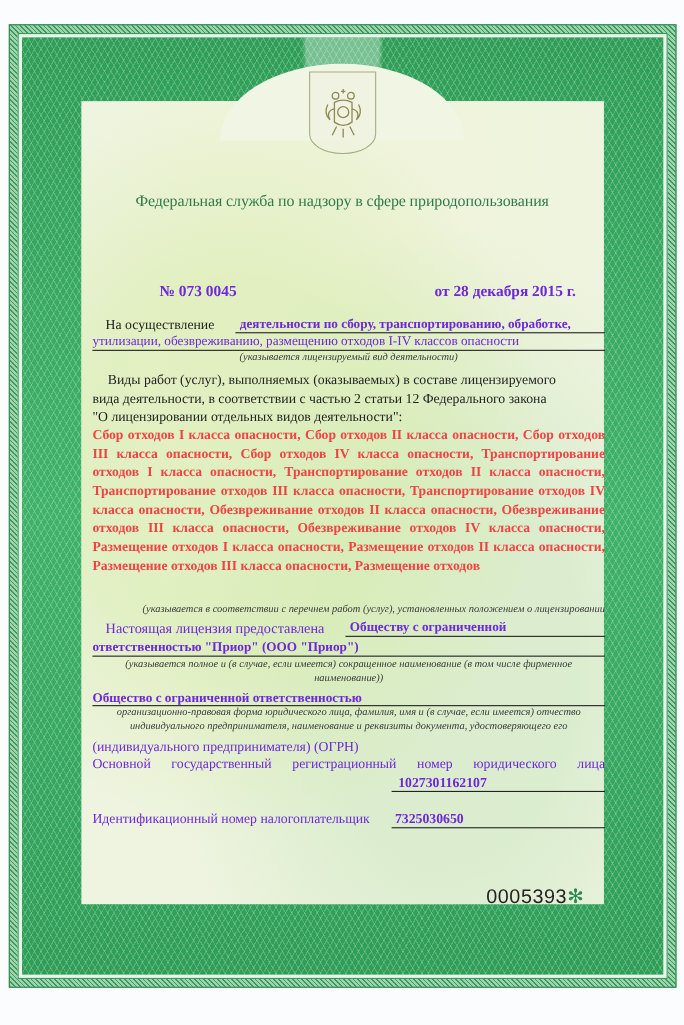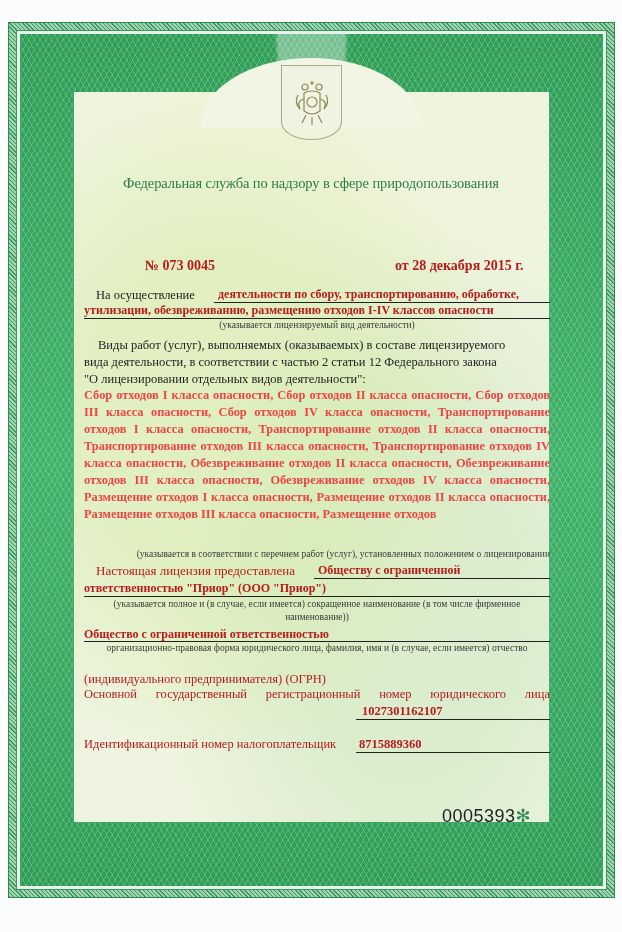--- a/index.html
+++ b/index.html
@@ -60,26 +60,26 @@
       font-size: 14.5px; color: #2f7a4c; letter-spacing: -0.1px; margin-top: 32px;
     }
     .title {
       position: absolute; left: 0; width: 622px; top: 178px; text-align: center;
       font-size: 50px; font-weight: bold; letter-spacing: 2px;
       color: #3e9a60;
       text-shadow: 2px 2px 0 #1f5e36, -1px -1px 0 #8fd1a4;
       background: repeating-linear-gradient(180deg, transparent 0 2px, rgba(255,255,255,0.0) 2px 3px);
     }
 
-    .text { position: absolute; color: #b91c1c; }
+    .text { position: absolute; color: #6d28d9; }
     .num { left: 145px; top: 258px; font-size: 14px; font-weight: bold; }
     .date { left: 395px; top: 258px; font-size: 14px; font-weight: bold; }
 
     .line { position: absolute; height: 1px; background: #222; }
-    .small { font-size: 9.5px; color: #3a3a3a; text-align: center; }
+    .small { font-size: 9.5px; color: #3a3a3a; text-align: center; font-style: italic; }
 
     .body-reg { font-size: 12.5px; color: #222; line-height: 17px; }
     .bold-list {
       position: absolute; left: 84px; top: 387px; width: 466px;
       font-size: 12.4px; font-weight: bold; line-height: 17px;
       text-align: justify; color: #ef4444;
     }
     .serial {
       position: absolute; left: 442px; top: 805px;
       font-family: "Liberation Sans", "DejaVu Sans", sans-serif;
@@ -113,21 +113,21 @@
   </div>
 
   <div class="agency">Федеральная служба по надзору в сфере природопользования</div>
 
   <div class="text num">№ 073 0045</div>
   <div class="text date">от 28 декабря 2015 г.</div>
 
   <div class="text body-reg" style="left:96px; top:287px; font-size:12.5px;">На осуществление</div>
   <div class="text" style="left:218px; top:287px; font-size:12px; font-weight:bold;">деятельности по сбору, транспортированию, обработке,</div>
   <div class="line" style="left:214px; top:302px; width:336px;"></div>
-  <div class="text" style="left:84px; top:303px; font-size:12px; font-weight:bold;">утилизации, обезвреживанию, размещению отходов  I-IV классов опасности</div>
+  <div class="text" style="left:84px; top:303px; font-size:12px; font-weight:normal;">утилизации, обезвреживанию, размещению отходов  I-IV классов опасности</div>
   <div class="line" style="left:84px; top:318px; width:466px;"></div>
   <div class="text small" style="left:84px; top:320px; width:466px;">(указывается лицензируемый вид деятельности)</div>
 
   <div class="text body-reg" style="left:98px; top:337px; width:452px;">Виды работ (услуг), выполняемых (оказываемых) в составе лицензируемого</div>
   <div class="text body-reg" style="left:84px; top:354px; width:466px;">вида деятельности, в соответствии с частью 2 статьи 12 Федерального закона</div>
   <div class="text body-reg" style="left:84px; top:371px; width:466px;">"О лицензировании отдельных видов деятельности":</div>
 
   <div class="bold-list">Сбор отходов I класса опасности, Сбор отходов II класса опасности, Сбор отходов III класса опасности, Сбор отходов IV класса опасности, Транспортирование отходов I класса опасности, Транспортирование отходов II класса опасности, Транспортирование отходов III класса опасности, Транспортирование отходов IV класса опасности, Обезвреживание отходов II класса опасности, Обезвреживание отходов III класса опасности, Обезвреживание отходов IV класса опасности, Размещение отходов I класса опасности, Размещение отходов II класса опасности, Размещение отходов III класса опасности, Размещение отходов</div>
 
   <div class="text small" style="left:84px; top:549px; width:466px;text-align:right;">(указывается в соответствии с перечнем работ (услуг), установленных положением о лицензировании</div>
@@ -136,26 +136,27 @@
   <div class="text" style="left:318px; top:563px; font-size:12px; font-weight:bold;">Обществу с ограниченной</div>
   <div class="line" style="left:314px; top:578px; width:236px;"></div>
   <div class="text" style="left:84px; top:581px; font-size:12px; font-weight:bold;">ответственностью "Приор" (ООО "Приор")</div>
   <div class="line" style="left:84px; top:596px; width:466px;"></div>
   <div class="text small" style="left:84px; top:599px; width:466px;">(указывается полное и (в случае, если имеется) сокращенное наименование (в том числе фирменное</div>
   <div class="text small" style="left:84px; top:612px; width:466px;">наименование))</div>
 
   <div class="text" style="left:84px; top:627px; font-size:12px; font-weight:bold;">Общество с ограниченной ответственностью</div>
   <div class="line" style="left:84px; top:641px; width:466px;"></div>
   <div class="text small" style="left:84px; top:643px; width:466px;">организационно-правовая форма юридического лица, фамилия, имя и (в случае, если имеется) отчество</div>
+  <div class="text small" style="left:84px; top:656px; width:466px;">индивидуального предпринимателя, наименование и реквизиты документа, удостоверяющего его</div>
 
   <div class="text" style="left:84px; top:687px; width:466px; font-size:12.5px; text-align:justify; text-align-last:justify;">Основной государственный регистрационный номер юридического лица</div>
   <div class="text" style="left:84px; top:672px; font-size:12.5px;">(индивидуального предпринимателя) (ОГРН)</div>
   <div class="text" style="left:362px; top:704px; font-size:12.5px; font-weight:bold;">1027301162107</div>
   <div class="line" style="left:356px; top:719px; width:194px;"></div>
 
   <div class="text" style="left:84px; top:737px; font-size:12.5px;">Идентификационный номер налогоплательщик</div>
-  <div class="text" style="left:359px; top:737px; font-size:12.5px; font-weight:bold;">8715889360</div>
+  <div class="text" style="left:359px; top:737px; font-size:12.5px; font-weight:bold;">7325030650</div>
   <div class="line" style="left:356px; top:752px; width:194px;"></div>
 
   <div class="serial">
     <span>0005393</span><span class="star">✻</span>
   </div>
 </div>
 
 </body></html>

